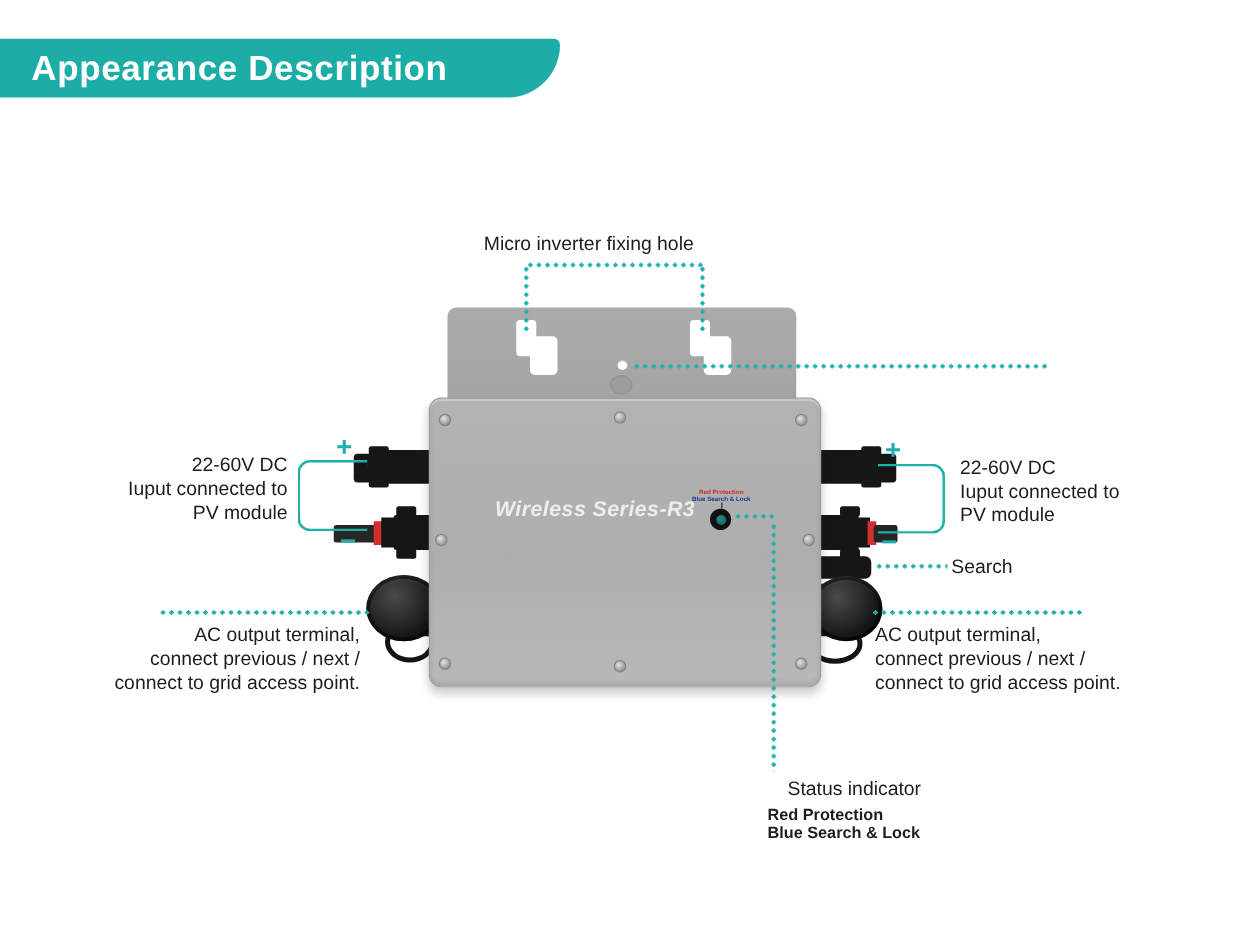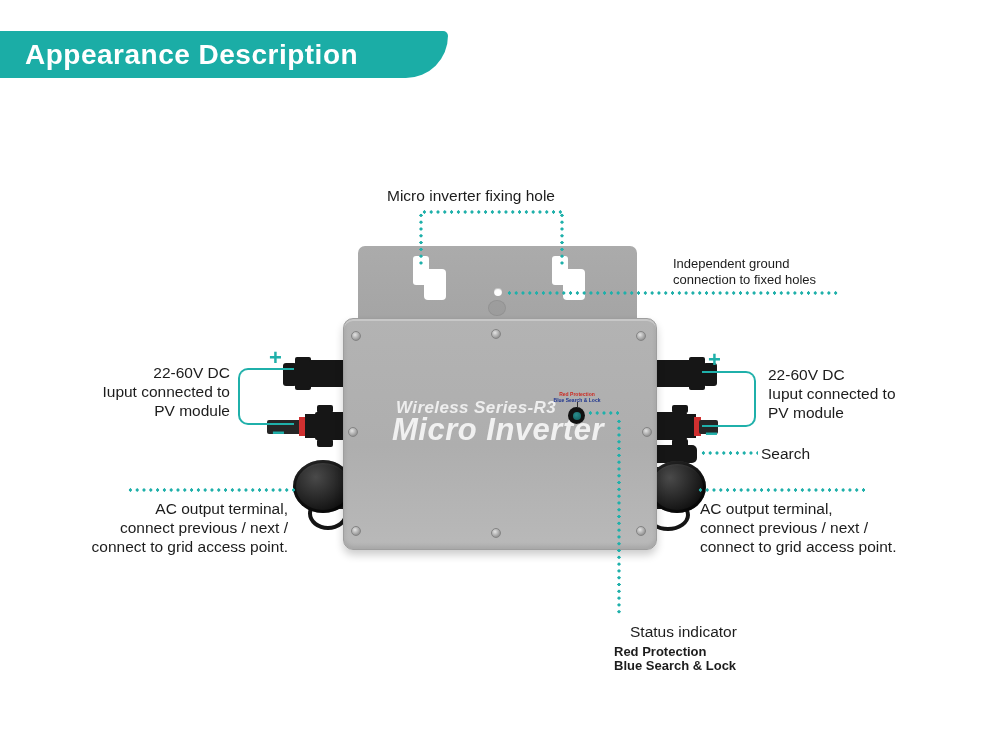--- a/index.html
+++ b/index.html
@@ -155,40 +155,35 @@
   <div class="abs screw" style="left:351px;top:331px;"></div>
   <div class="abs screw" style="left:491px;top:329px;"></div>
   <div class="abs screw" style="left:636px;top:331px;"></div>
   <div class="abs screw" style="left:348px;top:427px;"></div>
   <div class="abs screw" style="left:642px;top:427px;"></div>
   <div class="abs screw" style="left:351px;top:526px;"></div>
   <div class="abs screw" style="left:491px;top:528px;"></div>
   <div class="abs screw" style="left:636px;top:526px;"></div>
 
   <div class="abs brand1" style="left:396px;top:398px;">Wireless Series-R3</div>
-  <div class="abs brand2" style="left:392px;top:412px;">Micro Inverter</div>
 
   <div class="abs tiny-note" style="left:537px;top:391px;width:80px;">
     <div class="tiny-red">Red Protection</div>
     <div class="tiny-blue">Blue Search &amp; Lock</div>
   </div>
   <div class="abs tick" style="left:577px;top:402px;"></div>
   <div class="abs indicator-outer" style="left:568px;top:407px;">
     <div class="indicator-core"></div>
   </div>
 
   <div class="abs lbl c" style="left:387px;top:186px;width:220px;">Micro inverter fixing hole</div>
   <div class="abs dh" style="left:421px;top:210px;width:143px;"></div>
   <div class="abs dv" style="left:419px;top:212px;height:53px;"></div>
   <div class="abs dv" style="left:560px;top:212px;height:53px;"></div>
 
-  <div class="abs small-lbl" style="left:673px;top:256px;">
-    <div>Independent ground</div>
-    <div>connection to fixed holes</div>
-  </div>
   <div class="abs dh" style="left:506px;top:291px;width:334px;"></div>
 
   <div class="abs lbl r" style="left:60px;top:363px;width:170px;">
     <div>22-60V DC</div>
     <div>Iuput connected to</div>
     <div>PV module</div>
   </div>
   <div class="abs bracket left" style="left:238px;top:368px;width:56px;height:57px;"></div>
   <div class="abs pm" style="left:269px;top:347px;">+</div>
   <div class="abs pm" style="left:272px;top:422px;">−</div>

